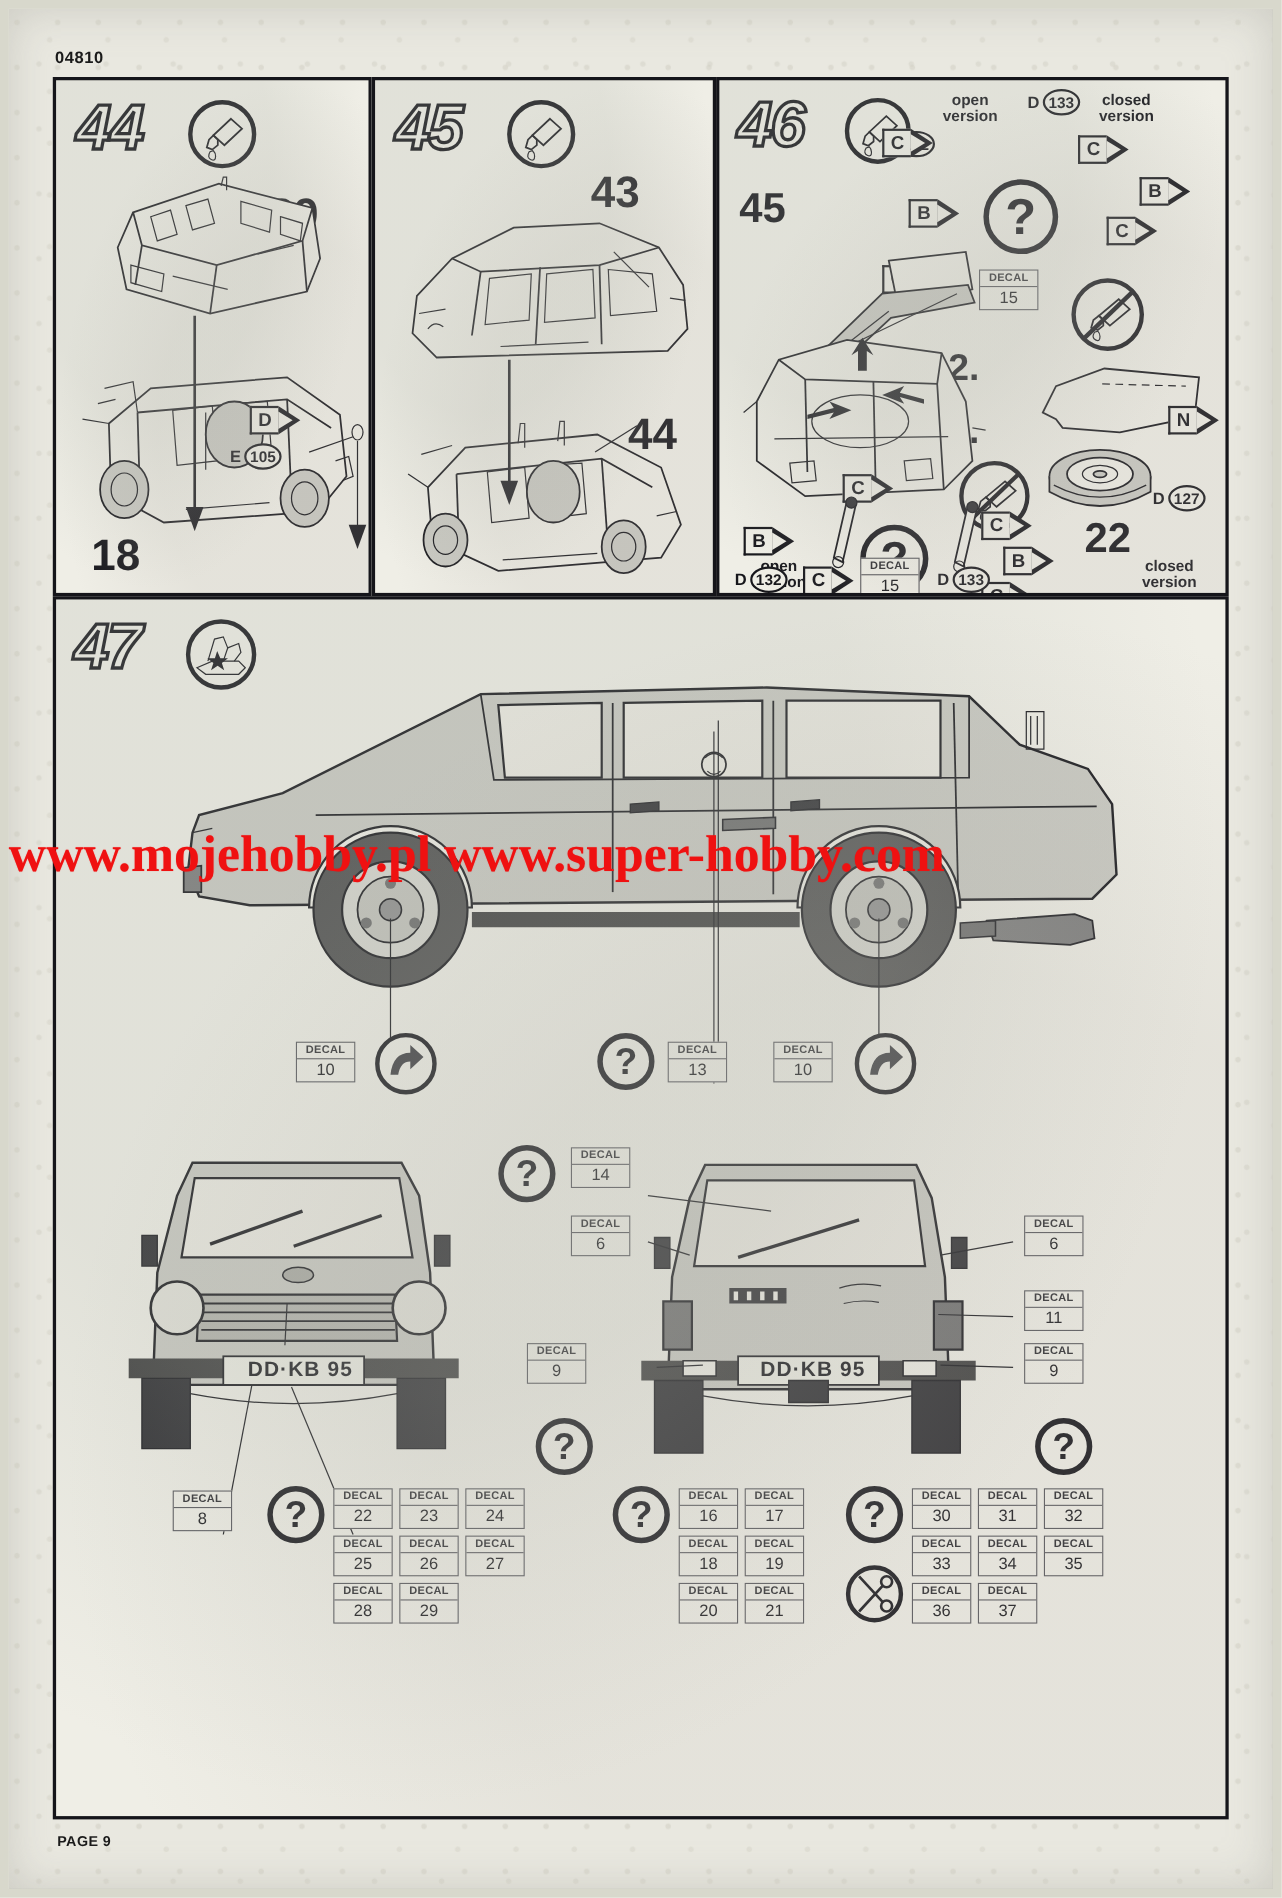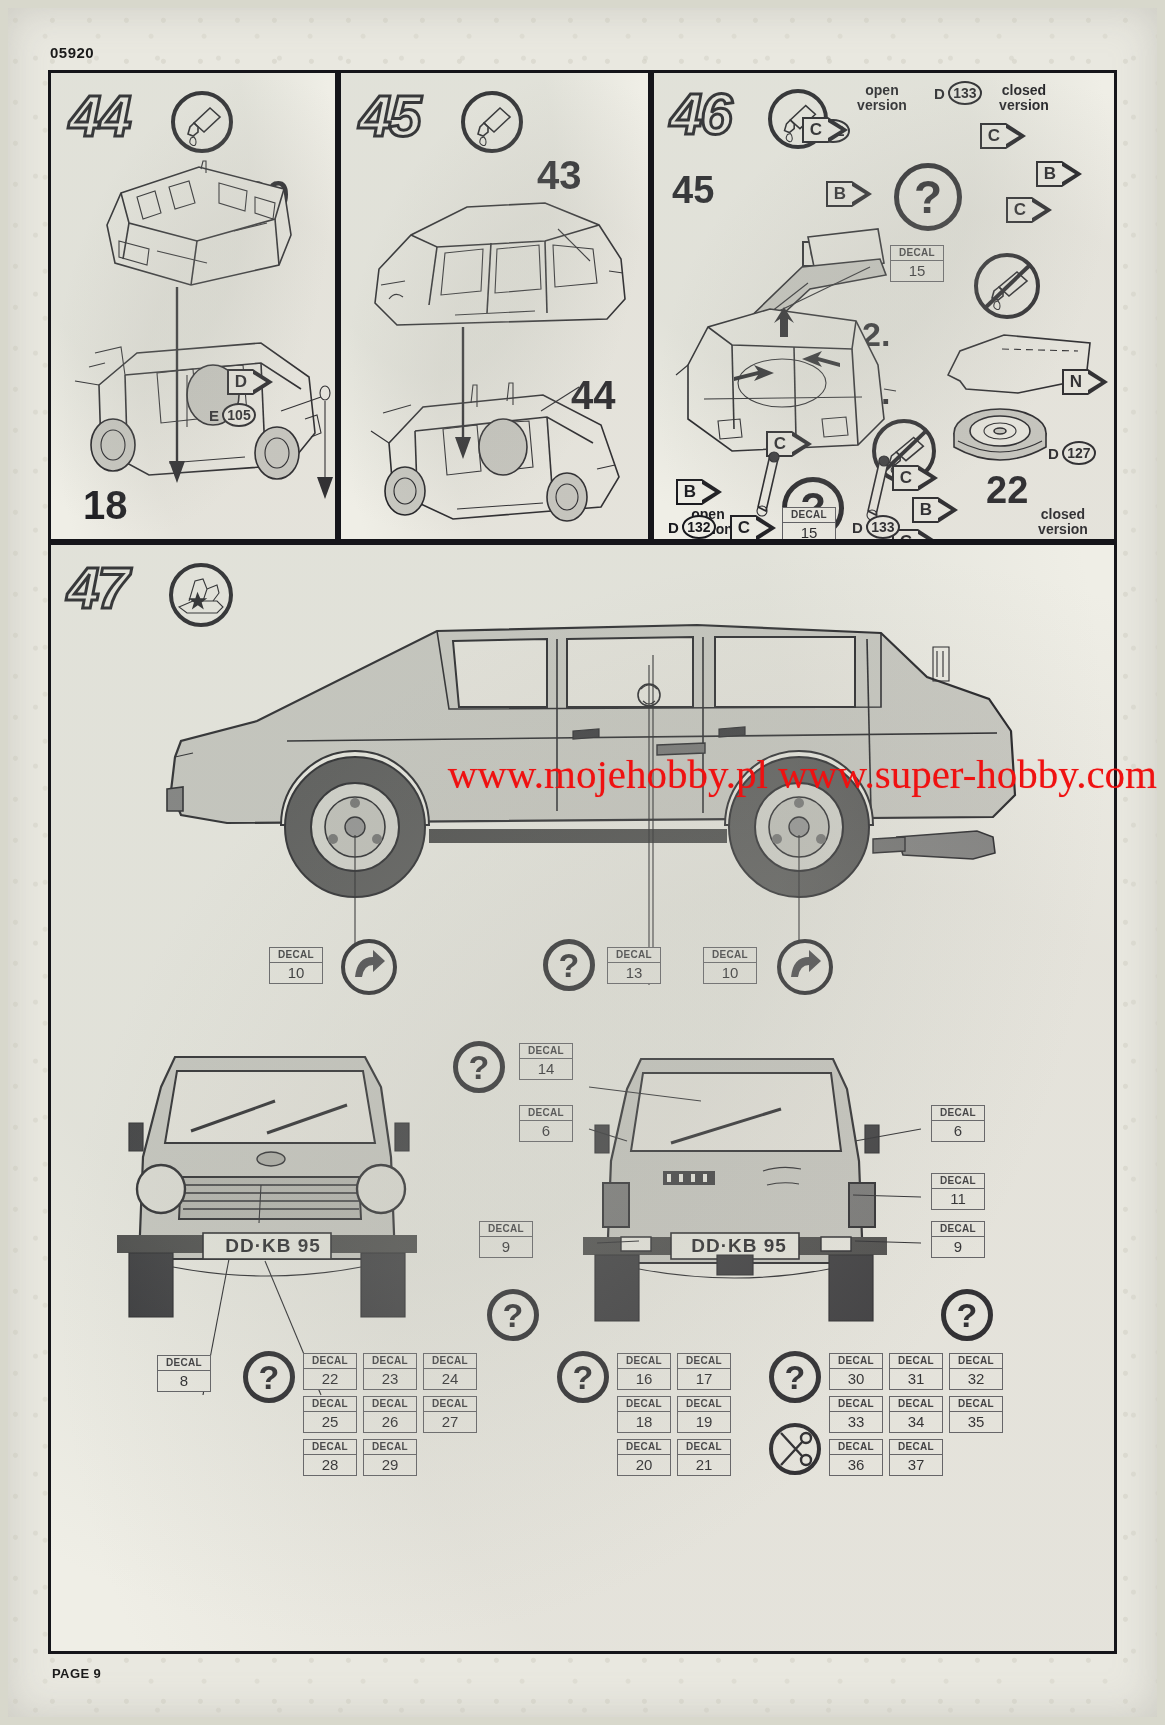--- a/index.html
+++ b/index.html
@@ -122,22 +122,22 @@
   }
   
   .blab{position:absolute;font-weight:bold;color:#16161b;}
   .vlab{
     position:absolute;font-size:14px;font-weight:bold;color:#16161b;
     line-height:15px;text-align:center;
   }
   
   #wm{
     position:absolute;left:0;right:0;top:742px;
-    text-align:right;
-    font-size:41px;font-weight:normal;
+    text-align:left;
+    font-size:47px;font-weight:bold;
     color:#ef1111;
     font-family:"Liberation Serif",serif;
     white-space:nowrap;
     z-index:60;
     text-shadow:0 0 1px rgba(255,0,0,.4);
   }
   
   #pagefoot{
     position:absolute;left:44px;top:1658px;
     font-size:13px;font-weight:bold;color:#1a1a1a;letter-spacing:.4px;
@@ -148,21 +148,21 @@
   .fillw{fill:#efeee6;stroke:#16161b;stroke-width:1.6;}
   .fillg{fill:#c9c9c2;stroke:#16161b;stroke-width:1.6;}
   .fillb{fill:#2a2a2e;stroke:#16161b;stroke-width:1.2;}
 </style>
 </head>
 <body>
 
 <div id="sheet">
   <div class="paper-grain"></div>
 
-  <div id="kitno">05920</div>
+  <div id="kitno">04810</div>
 
   <div class="panel" id="p44">
     <div class="stepnum" style="left:18px;top:14px;">44</div>
     <div class="circ" style="left:120px;top:18px;width:62px;height:62px;">
       <svg width="54" height="54" viewBox="0 0 54 54" style="margin:1px;">
         <path class="ln" d="M34 12 L44 21 L28 36 L18 27 Z"></path>
         <path class="ln" d="M18 27 L14 31 L12 38 L17 40 L22 36 L22 31 Z"></path>
         <path class="ln2" d="M15 42 q-3 5 1 7 q4 2 4 -3 q0 -3 -2 -5 z"></path>
       </svg>
     </div>

